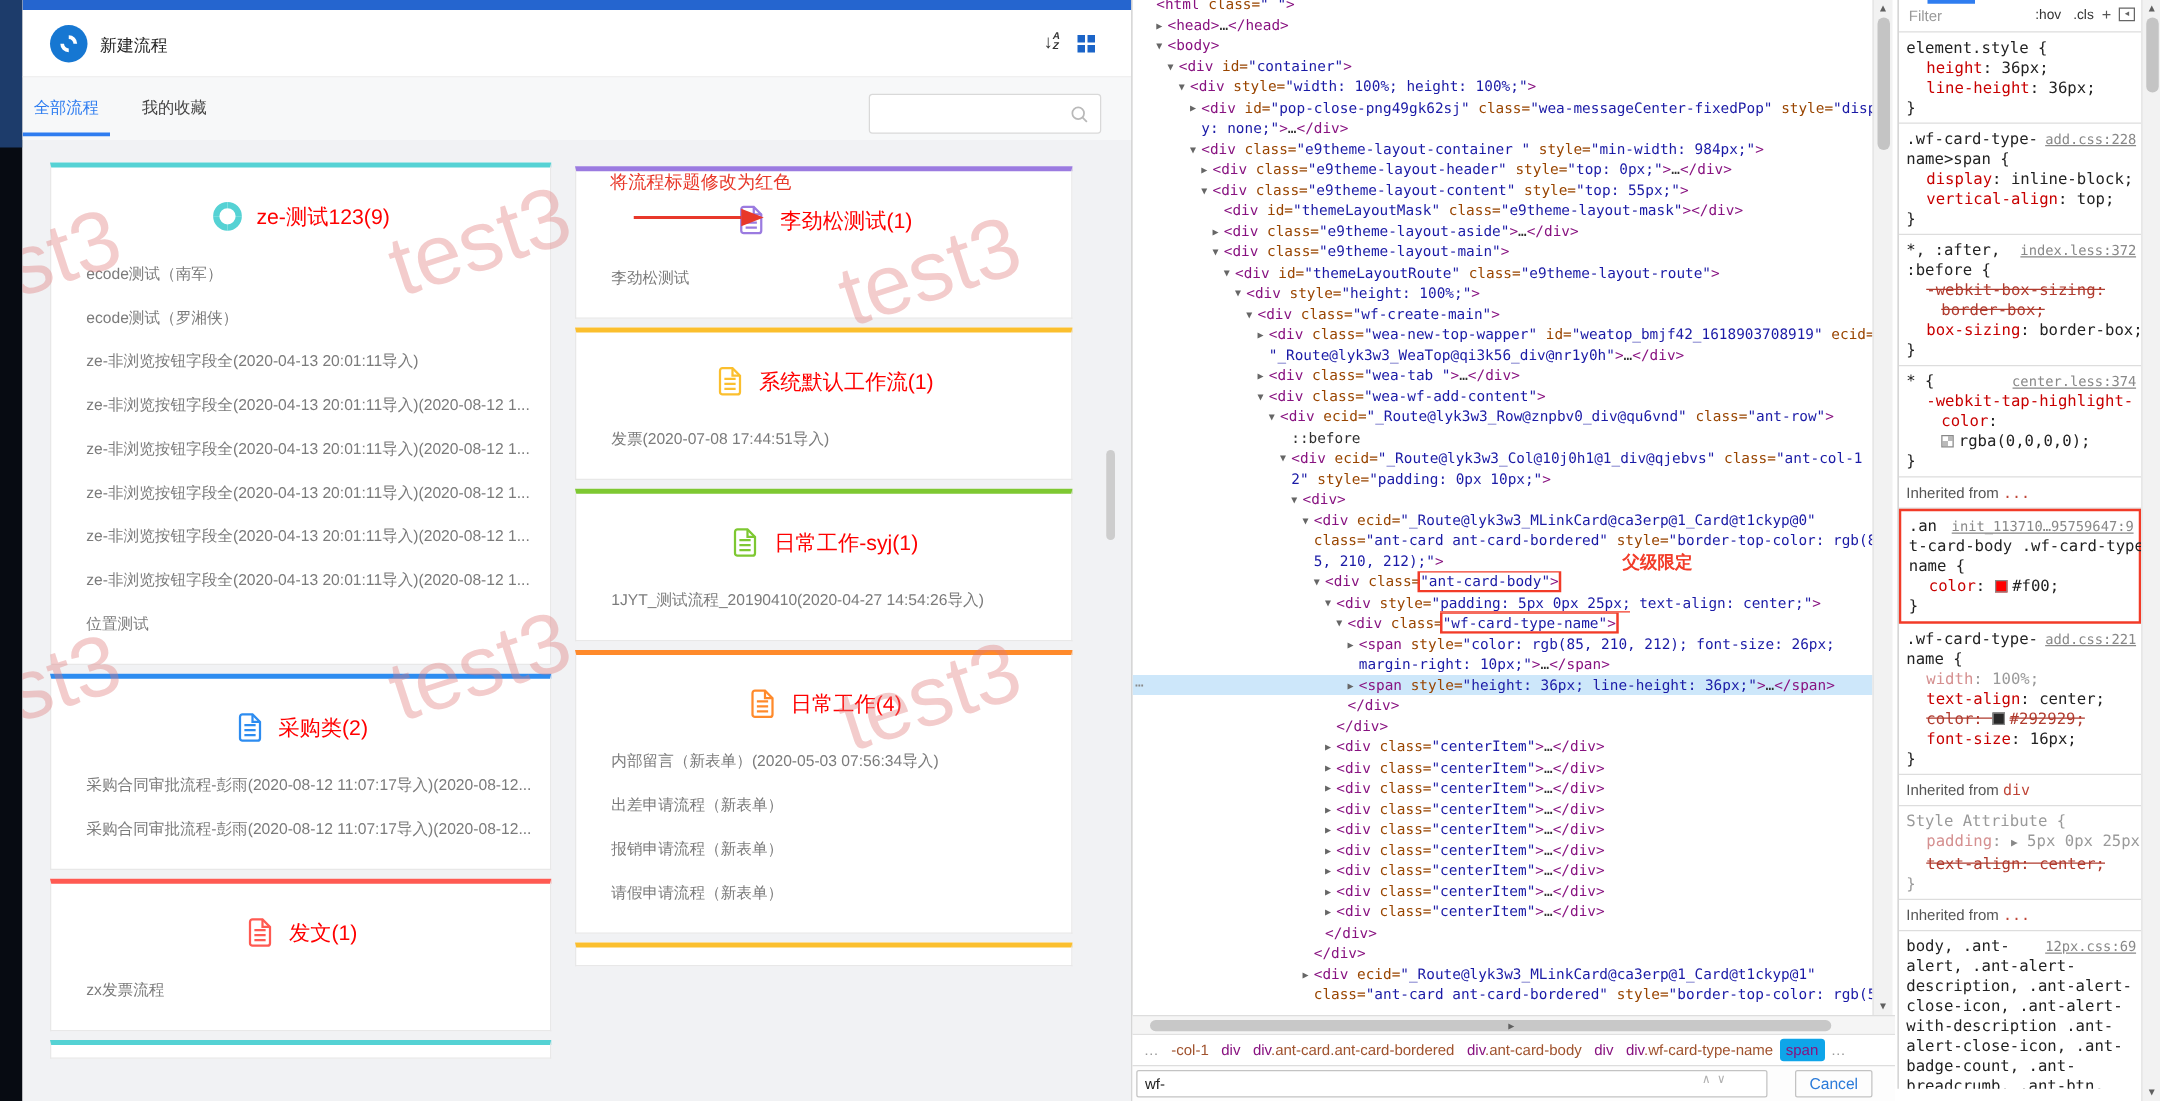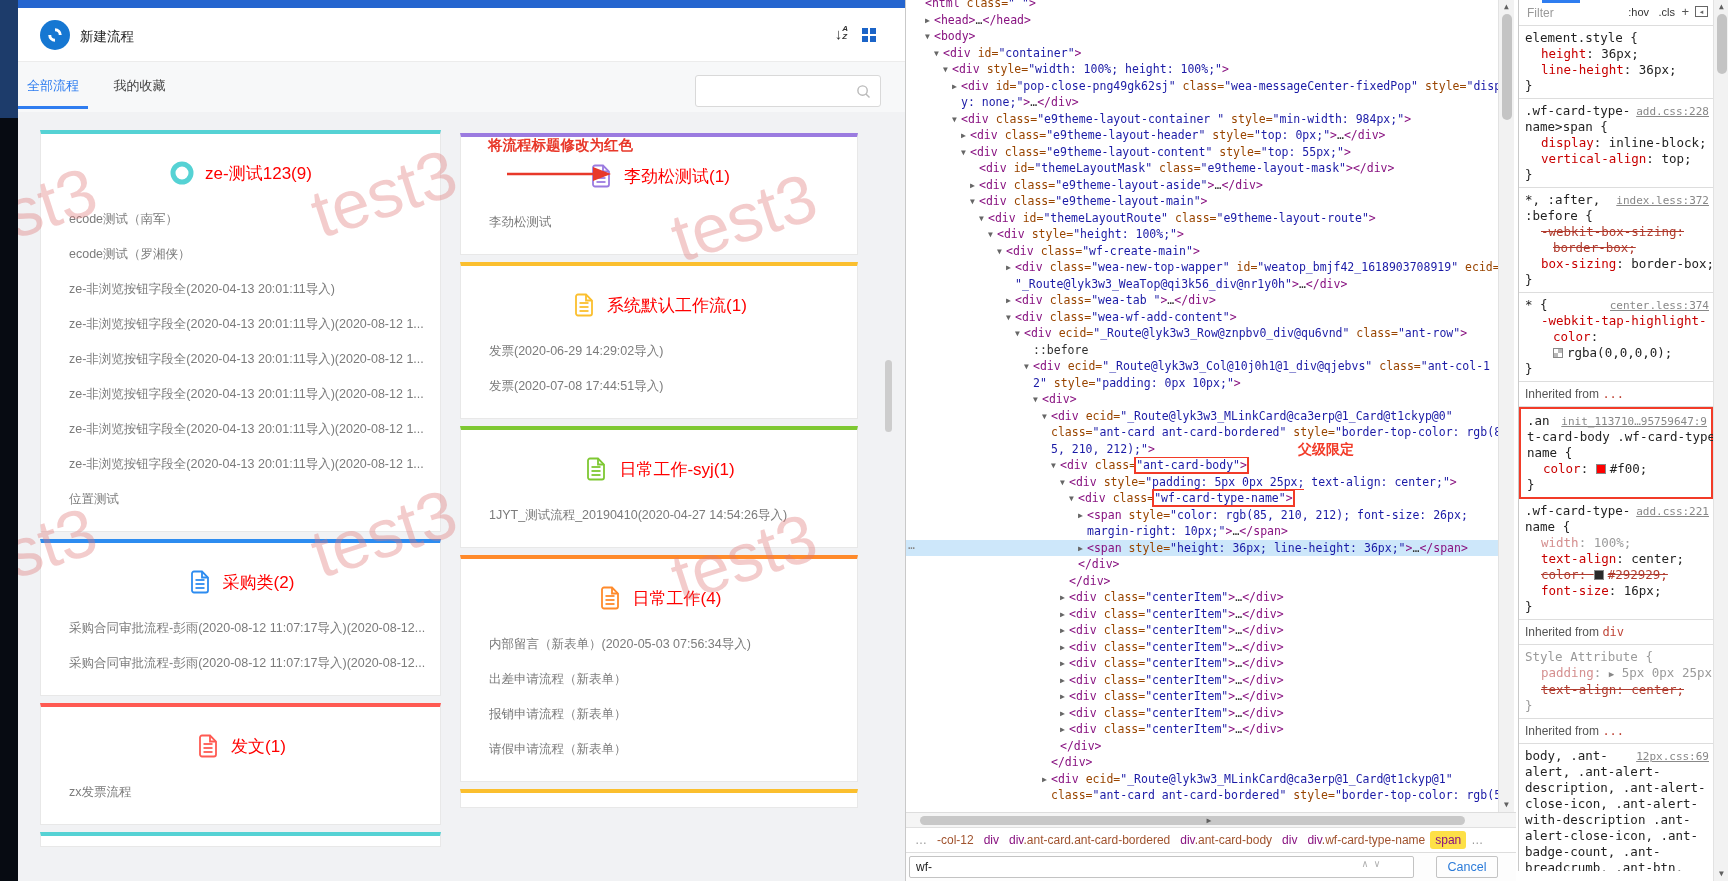--- a/index.html
+++ b/index.html
@@ -39,21 +39,21 @@
   .card-head{display:flex;justify-content:center;align-items:center;gap:10px;padding:26px 0 16px}
   .card-title{color:#f00;font-size:17px}
   .cicon{color:var(--ac);width:26px;height:26px;flex:0 0 26px}
   .wf-item{height:35px;line-height:35px;padding:0 28px;color:#7b7b7b;font-size:12.5px;white-space:nowrap;overflow:hidden}
   .card .items{padding-bottom:14px}
 
   
   .wm{position:absolute;font-size:68px;color:rgba(224,120,120,.38);transform:rotate(-18deg);white-space:nowrap;z-index:5;pointer-events:none}
 
   
-  #annot{position:absolute;left:470px;top:24px;z-index:6;color:#e8382a;font-size:14.5px;font-weight:bold}
+  #annot{position:absolute;left:470px;top:24px;z-index:6;color:#e8382a;font-size:14.5px;font-weight:normal}
   #annot-arrow{position:absolute;left:487px;top:50px;z-index:6}
 
   #content-thumb{position:absolute;right:13px;top:248px;width:7px;height:72px;background:#cdcdcd;border-radius:4px;z-index:7}
 
   
   #devtools{position:absolute;left:905px;top:0;width:823px;height:881px;background:#fff;border-left:1px solid #c9c9c9;font-family:"DejaVu Sans Mono",monospace}
   #elements{position:absolute;left:0;top:0;width:610px;height:812px;overflow:hidden}
   #tree{position:absolute;left:0;top:-5px;width:592px}
   .trow{white-space:nowrap;height:16.5px;line-height:16.5px;position:relative;font-size:11.5px;color:#333;overflow:hidden}
   .trow.sel{background:#cde7fa}
@@ -71,21 +71,21 @@
 
   
   #eh-sb{position:absolute;left:0;top:812px;width:610px;height:15px;background:#f5f5f5;border-top:1px solid #ddd}
   #eh-sb .thumb{position:absolute;left:14px;top:3px;width:545px;height:9px;background:#c8c8c8;border-radius:5px}
   #eh-sb .l{left:2px;top:2px}#eh-sb .r{right:2px;top:2px;left:auto}
 
   
   #crumbs{position:absolute;left:0;top:827px;width:610px;height:25px;background:#fff;border-top:1px solid #e0e0e0;display:flex;align-items:center;padding:0 4px;font:12px "Liberation Sans",sans-serif;overflow:hidden}
   .crumb{padding:2px 5px;white-space:nowrap;cursor:pointer}
   .crumb .ctag{color:#881280}.crumb .ccls{color:#a0522d}
-  .crumb.sel{background:#fde047;border-radius:3px}
+  .crumb.sel{background:#0ea5e9;border-radius:3px}
   .crumb.more{color:#999}
 
   
   #filterbar{position:absolute;left:0;top:852px;width:610px;height:29px;background:#fdfdfd;border-top:1px solid #ddd}
   #filter-input{position:absolute;left:3px;top:3px;width:505px;height:22px;border:1px solid #c3c3c3;border-radius:2px;background:#fff;font:12px "Liberation Sans",sans-serif;padding:0 40px 0 6px;color:#222}
   #nav-btns{position:absolute;left:456px;top:5px;display:flex;gap:6px;color:#b0b0b0;font-size:10px}
   #nav-btns span{cursor:pointer}
   #cancel-btn{position:absolute;left:530px;top:3px;width:62px;height:22px;border:1px solid #c3c3c3;border-radius:2px;background:#fdfdfd;color:#2b7bd9;font:12.5px "Liberation Sans",sans-serif;text-align:center;line-height:20px;cursor:pointer}
 
   
@@ -250,21 +250,20 @@
                   <path d="M7 2.5h8l6 6v13a2 2 0 0 1-2 2H7a2 2 0 0 1-2-2v-17a2 2 0 0 1 2-2z"></path>
                   <path d="M15 2.5v6h6"></path>
                   <line x1="8.5" x2="17.5" y1="11" y2="11"></line>
                   <line x1="8.5" x2="17.5" y1="15" y2="15"></line>
                   <line x1="8.5" x2="17.5" y1="19" y2="19"></line>
                 </g>
               </svg>
               <span class="card-title">系统默认工作流(1)</span>
             </div>
             <div class="items">
-              <div class="wf-item">发票(2020-06-29 14:29:02导入)</div>
               <div class="wf-item">发票(2020-07-08 17:44:51导入)</div>
             </div>
           </article>
           <article class="card" style="--ac: #7ec832;">
             <div class="card-head">
               <svg viewBox="0 0 26 26" class="cicon">
                 <g fill="none" stroke="currentColor" stroke-width="1.8">
                   <path d="M7 2.5h8l6 6v13a2 2 0 0 1-2 2H7a2 2 0 0 1-2-2v-17a2 2 0 0 1 2-2z"></path>
                   <path d="M15 2.5v6h6"></path>
                   <line x1="8.5" x2="17.5" y1="11" y2="11"></line>
@@ -379,21 +378,21 @@
     </div>
 
     <div id="eh-sb">
       <span class="sb-arr l">◀</span>
       <div class="thumb"></div>
       <span class="sb-arr r">▶</span>
     </div>
 
     <div id="crumbs">
         <span class="crumb more">…</span>
-        <span class="crumb"><span class="ccls">-col-12</span></span>
+        <span class="crumb"><span class="ccls">-col-1</span></span>
         <span class="crumb"><span class="ctag">div</span></span>
         <span class="crumb"><span class="ctag">div</span><span class="ccls">.ant-card.ant-card-bordered</span></span>
         <span class="crumb"><span class="ctag">div</span><span class="ccls">.ant-card-body</span></span>
         <span class="crumb"><span class="ctag">div</span></span>
         <span class="crumb"><span class="ctag">div</span><span class="ccls">.wf-card-type-name</span></span>
         <span class="crumb sel"><span class="ctag">span</span></span>
         <span class="crumb more">…</span>
       </div>
 
     <div id="filterbar">

